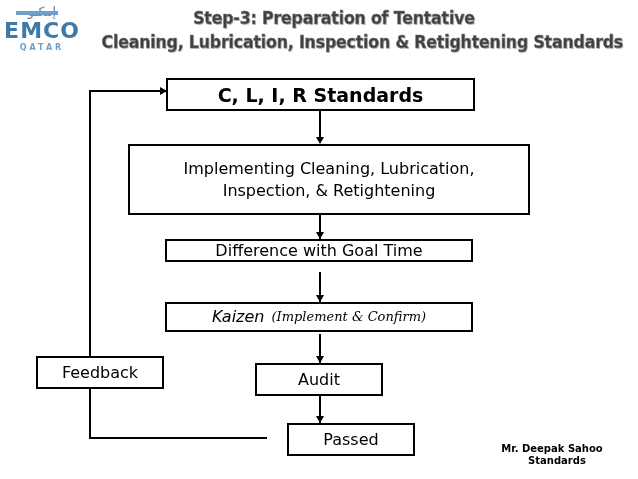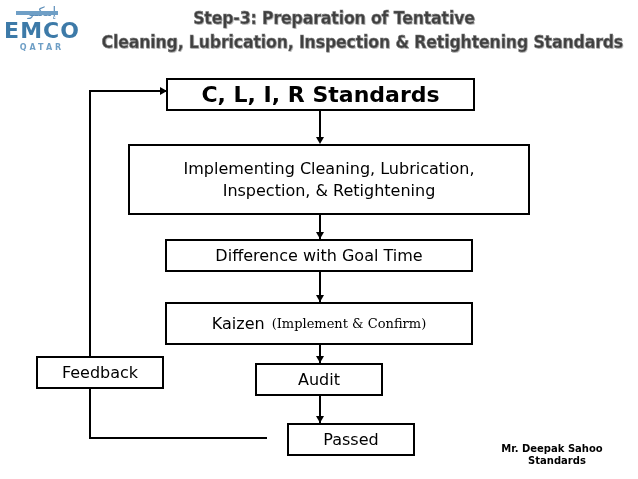--- a/index.html
+++ b/index.html
@@ -104,21 +104,21 @@
     color: #000000;
     display: flex;
     align-items: center;
     justify-content: center;
     text-align: center;
     font-family: "DejaVu Sans", sans-serif;
     font-size: 16px;
     line-height: 22px;
     z-index: 3;
   }
-  .box.bold { font-weight: bold; font-size: 22px; }
+  .box.bold { font-weight: bold; font-size: 19px; }
   .box .serif-note {
     font-family: "DejaVu Serif", serif;
     font-size: 13px;
   }
 
   
   .line {
     position: absolute;
     background: #000000;
     z-index: 1;
@@ -198,25 +198,25 @@
 
   <div class="box bold" style="left:166px; top:78px; width:309px; height:33px;">
     <span>C, L, I, R Standards</span>
   </div>
 
   <div class="box" style="left:128px; top:144px; width:402px; height:71px; flex-direction:column;">
     <span>Implementing Cleaning, Lubrication,</span>
     <span>Inspection, &amp; Retightening</span>
   </div>
 
-  <div class="box" style="left:165px; top:239px; width:308px; height:33px;">
+  <div class="box" style="left:165px; top:239px; width:308px; height:23px;">
     <span>Difference with Goal Time</span>
   </div>
 
-  <div class="box" style="left:165px; top:302px; width:308px; height:43px;">
+  <div class="box" style="left:165px; top:302px; width:308px; height:30px;font-style:italic;">
     <span>Kaizen</span>
     <span class="serif-note" style="margin-left:7px;">(Implement &amp; Confirm)</span>
   </div>
 
   <div class="box" style="left:255px; top:363px; width:128px; height:33px;">
     <span>Audit</span>
   </div>
 
   <div class="box" style="left:36px; top:356px; width:128px; height:33px;">
     <span>Feedback</span>

